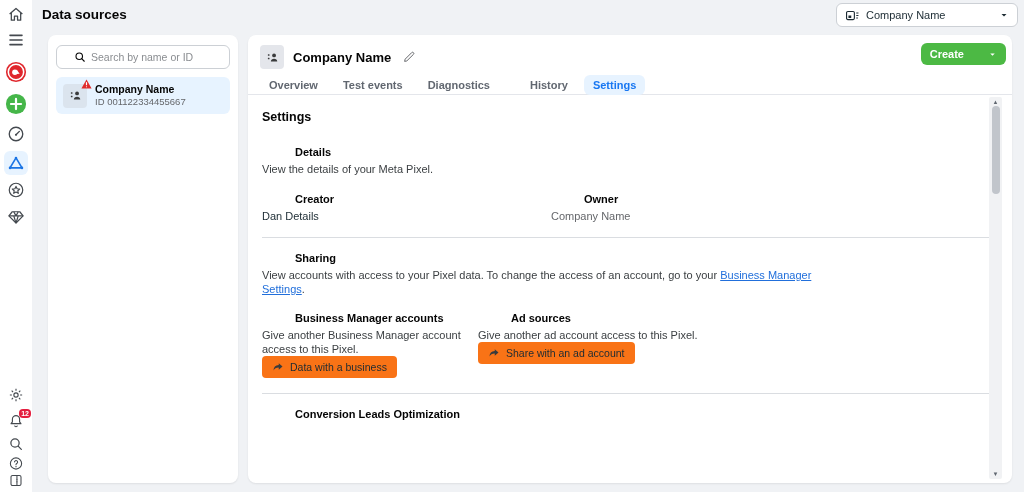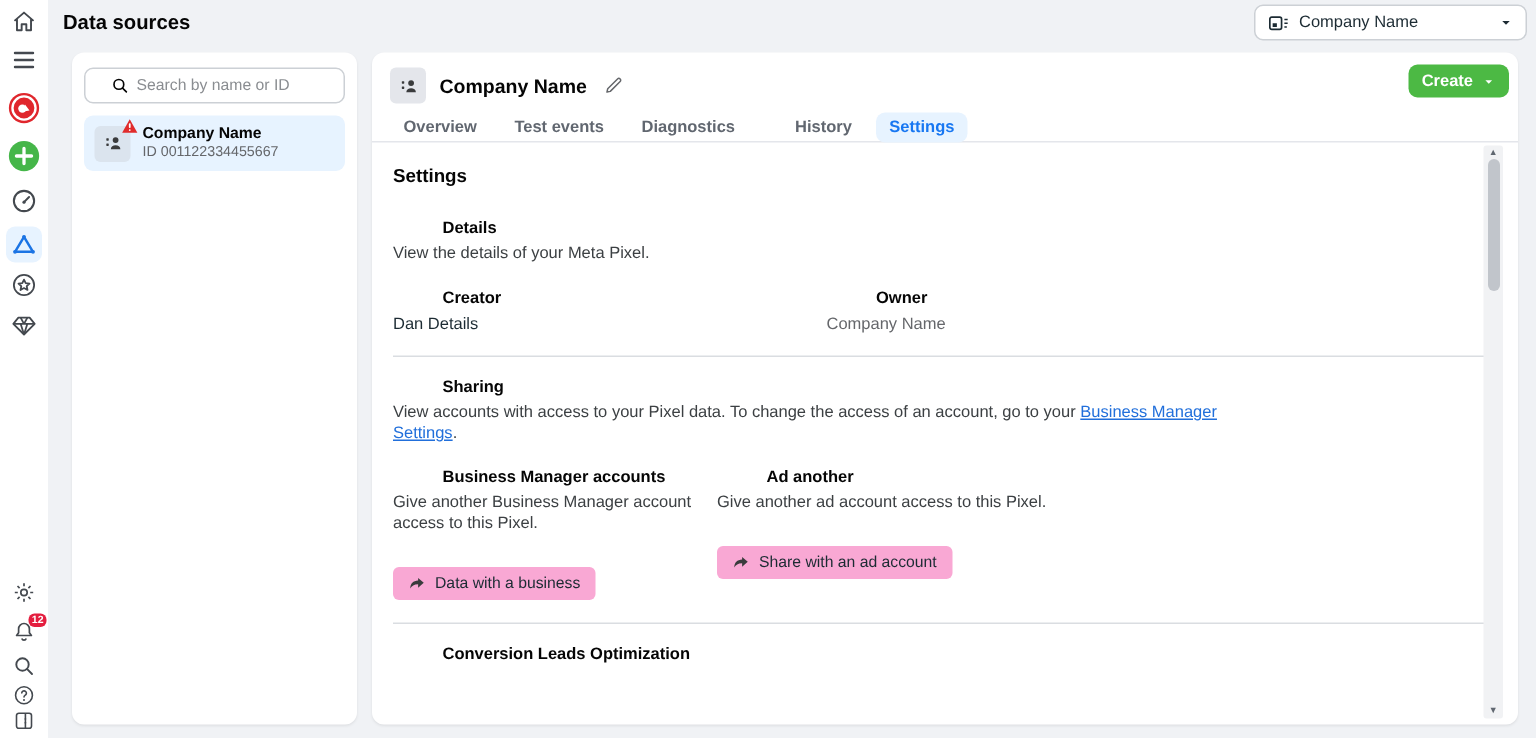--- a/index.html
+++ b/index.html
@@ -58,21 +58,21 @@
   .src-id { font-size:9.5px; color:#65676b; line-height:12px; }
 
   
   .mc-header { position:relative; padding:8px 12px 0 12px; border-bottom:1px solid #e4e6eb; height:60px; }
   .title-row { display:flex; align-items:center; gap:9px; height:28px; }
   .mc-title { font-size:13px; font-weight:bold; }
   .edit-btn { cursor:pointer; margin-left:2px; }
   .create-btn {
     position:absolute; top:8px; right:6px; background:#4cb944; color:#fff;
     font-size:11px; font-weight:bold; border:none; border-radius:6px; height:22px;
-    padding:0 9px; display:flex; align-items:center; gap:6px; cursor:pointer; font-family:inherit;
+    padding:0 9px; display:flex; align-items:center; gap:24px; cursor:pointer; font-family:inherit;
   }
   .tabs { display:flex; align-items:center; gap:7px; margin-top:4px; }
   .tab {
     font-size:11px; font-weight:600; color:#616770; padding:4px 9px; border-radius:6px; cursor:pointer;
     white-space:nowrap;
   }
   .tab.active { color:#1877f2; background:#e7f3ff; }
   .tab-spacer { width:8px; }
 
   
@@ -82,21 +82,21 @@
   .sec-desc { font-size:11px; color:#3c4043; margin-top:4px; line-height:14px; max-width:555px; }
   .blk { margin-bottom:17px; }
   .val { font-size:11px; color:#1c2b33; margin-top:5px; }
   .val.muted { color:#65676b; }
   .grid-co { display:grid; grid-template-columns:289px 1fr; margin-top:2px; }
   .divider { border-top:1px solid #dadde1; margin:15px -30px 14px 0; }
   a.link { color:#216fdb; text-decoration:underline; cursor:pointer; }
   .grid-sh { display:grid; grid-template-columns:202px 1fr; column-gap:14px; margin-top:16px; }
   .sh-desc { max-width:242px; }
   .gbtn {
-    margin-top:22px; height:22px; background:#f9a8d4; border:none; border-radius:4px;
+    margin-top:0; height:22px; background:#f97316; border:none; border-radius:4px;
     display:inline-flex; align-items:center; gap:6px; padding:0 10px; font-size:10.5px;
     font-weight:500; color:#1c2b33; cursor:pointer; font-family:inherit;
   }
 
   
   .vscroll { position:absolute; top:62px; bottom:4px; right:10px; width:13px; background:#f1f2f4; border-radius:2px; }
   .vscroll .arr { position:absolute; left:0; right:0; text-align:center; font-size:6px; color:#606770; line-height:8px; }
   .vscroll .arr.up { top:1px; } .vscroll .arr.dn { bottom:1px; }
   .vthumb { position:absolute; top:9px; left:2.5px; width:8px; height:88px; background:#c1c5cb; border-radius:4px; cursor:pointer; }
 </style>
@@ -311,21 +311,21 @@
           <div class="sec-title">Business Manager accounts</div>
           <div class="sec-desc">Give another Business Manager account access to this Pixel.</div>
           <button class="gbtn">
             <svg width="12" height="12" viewBox="0 0 24 24" fill="#3a3b3c">
                 <path d="M13.5 4.5 21 11l-7.5 6.5V13C8 13 5 15.2 3 18.8 3.2 12 6.8 8.3 13.5 8z"></path>
               </svg>
             <span>Data with a business</span>
           </button>
         </div>
         <div>
-          <div class="sec-title">Ad another</div>
+          <div class="sec-title">Ad sources</div>
           <div class="sec-desc sh-desc">Give another ad account access to this Pixel.</div>
           <button class="gbtn">
             <svg width="12" height="12" viewBox="0 0 24 24" fill="#3a3b3c">
                 <path d="M13.5 4.5 21 11l-7.5 6.5V13C8 13 5 15.2 3 18.8 3.2 12 6.8 8.3 13.5 8z"></path>
               </svg>
             <span>Share with an ad account</span>
           </button>
         </div>
       </div>
     </div>

